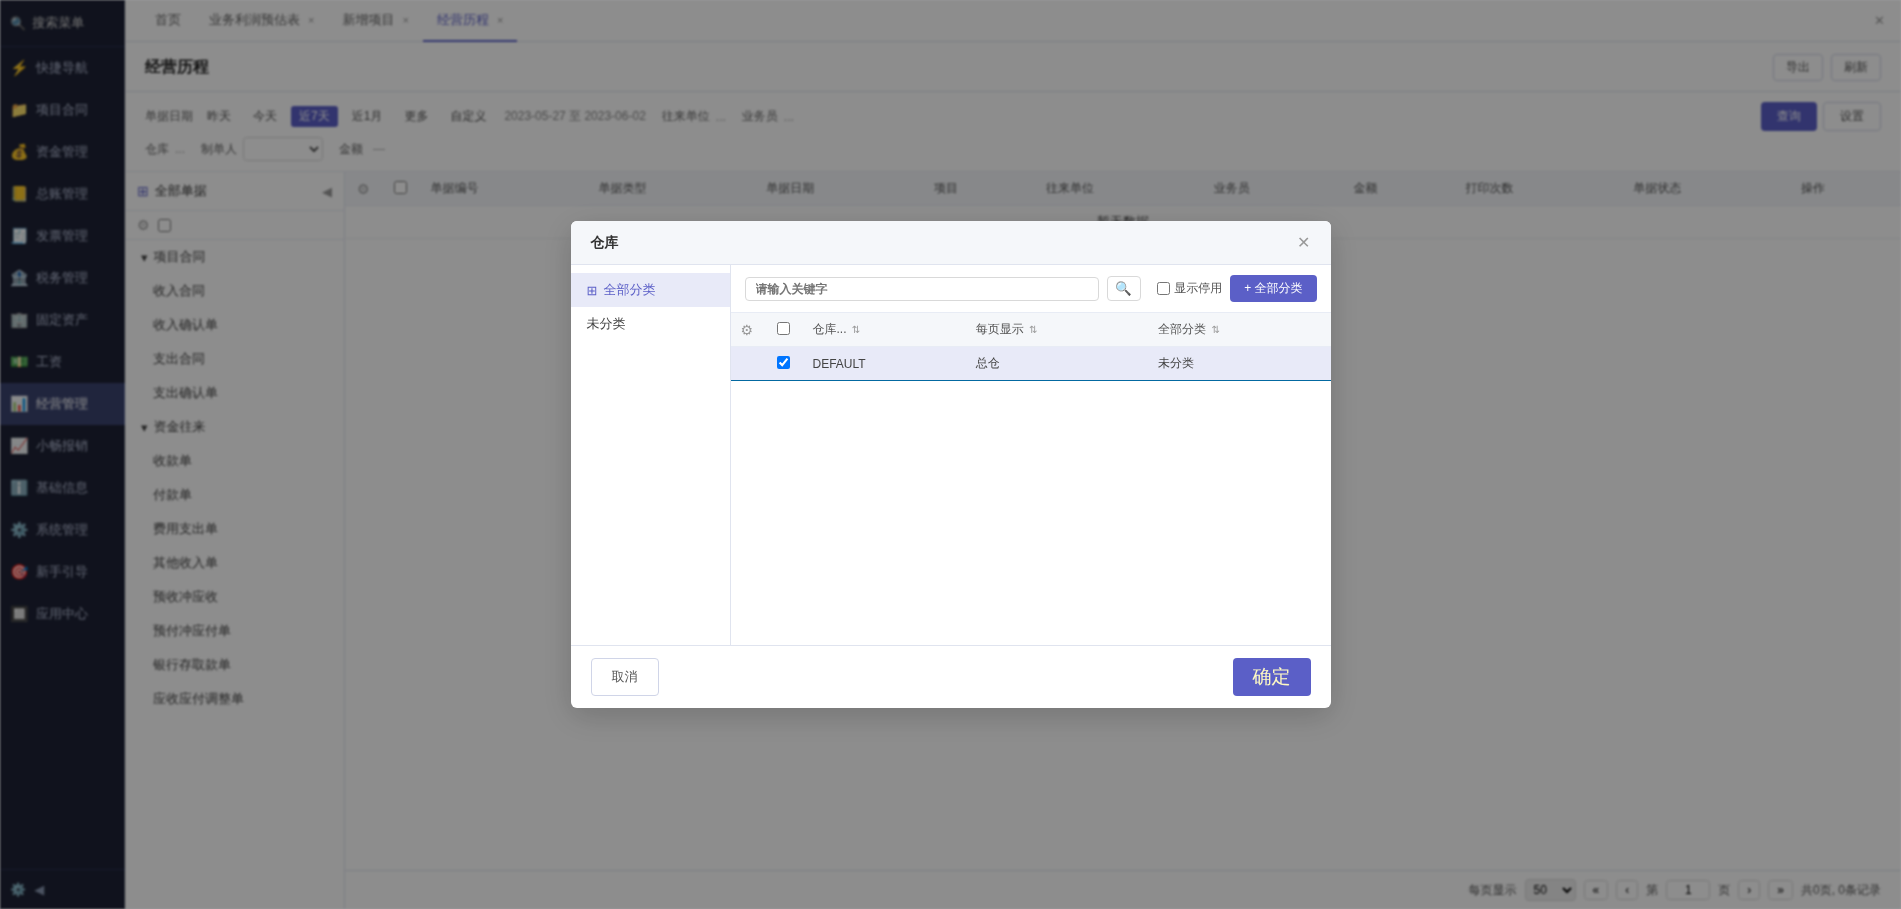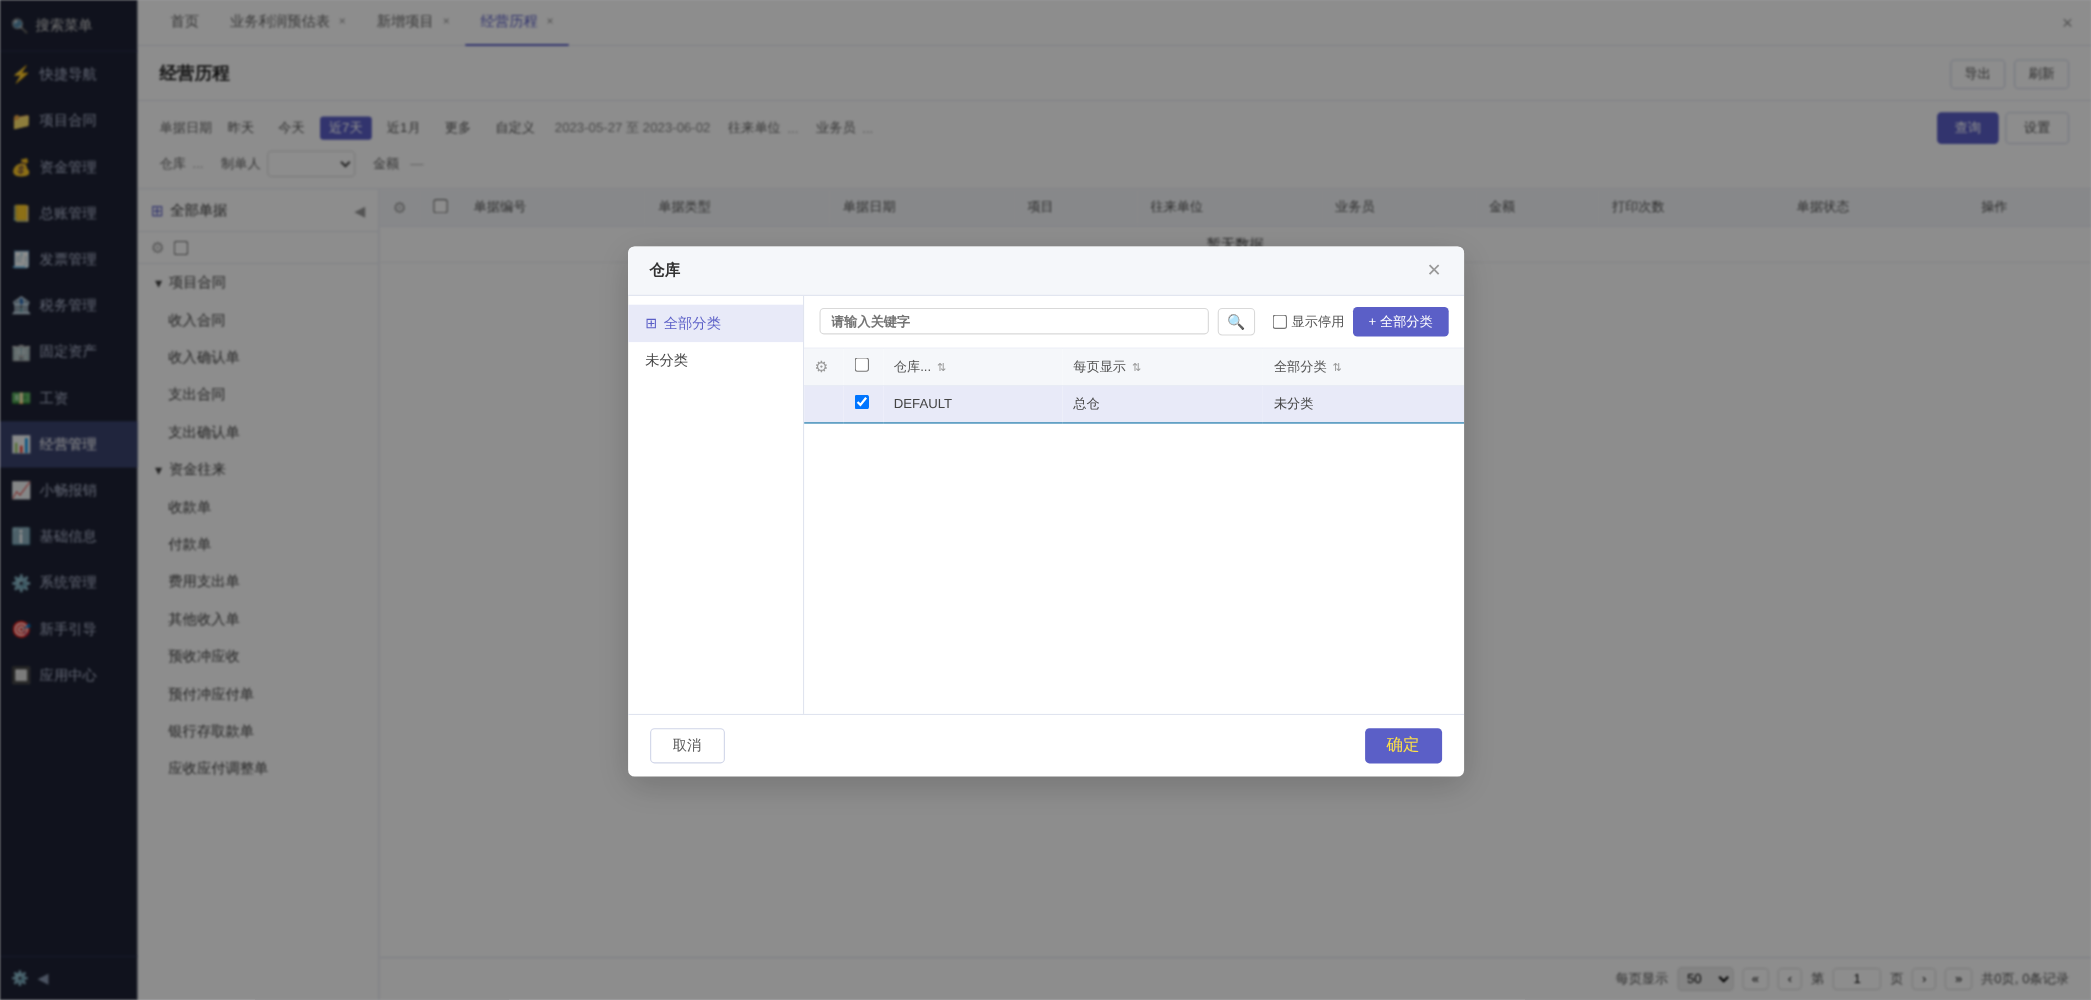--- a/index.html
+++ b/index.html
@@ -145,21 +145,21 @@
     }
     .modal-page-btn { border: 1px solid #d9d9d9; background: #fff; padding: 2px 8px; border-radius: 4px; cursor: pointer; font-size: 12px; color: #555; }
     .modal-page-input { width: 36px; border: 1px solid #d9d9d9; border-radius: 4px; padding: 2px 4px; text-align: center; font-size: 12px; }
     .modal-page-size-select { border: 1px solid #d9d9d9; border-radius: 4px; padding: 2px 4px; font-size: 12px; }
 
     
     .modal-footer {
       padding: 12px 20px; border-top: 1px solid #e0e4ef; display: flex; justify-content: space-between; gap: 10px;
     }
     .btn-cancel { border: 1px solid #d0d5e8; background: #fff; padding: 6px 20px; border-radius: 4px; cursor: pointer; font-size: 13px; color: #555; }
-    .btn-confirm { background: #5b5fc7; color: #fde047; border: none; padding: 6px 20px; border-radius: 4px; cursor: pointer; font-size: 15px; font-family: Liberation Mono, monospace; }
+    .btn-confirm { background: #5b5fc7; color: #fef9c3; border: none; padding: 6px 20px; border-radius: 4px; cursor: pointer; font-size: 19px; font-family: Liberation Mono, monospace; }
 
     .col-sort { color: #999; font-size: 10px; margin-left: 2px; }
     .no-data { text-align: center; color: #aaa; padding: 40px; font-size: 13px; }
 
     
     .modal-left::-webkit-scrollbar, .modal-table-area::-webkit-scrollbar { width: 4px; }
     .modal-left::-webkit-scrollbar-thumb, .modal-table-area::-webkit-scrollbar-thumb { background: #d0d5e0; border-radius: 4px; }
 
     .gear-icon { color: #999; font-size: 14px; }
     .checkbox-col { width: 28px; }

